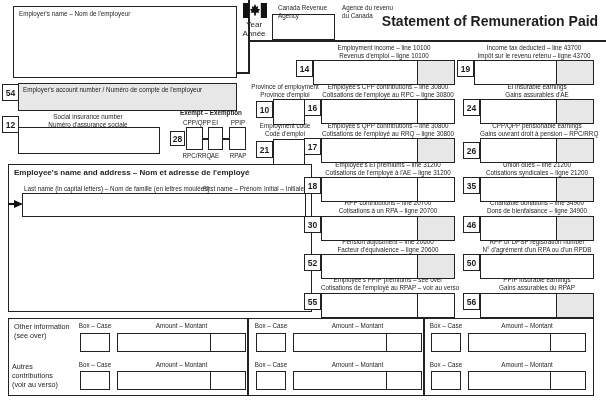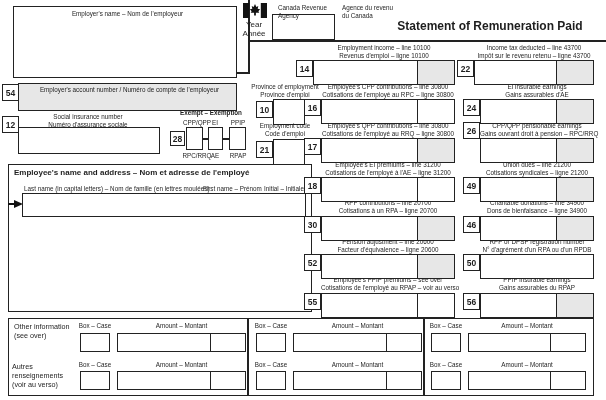--- a/index.html
+++ b/index.html
@@ -3,21 +3,21 @@
 <meta charset="utf-8">
 <style>
   html,body{margin:0;padding:0;background:#fff;}
   .form{position:relative;width:606px;height:400px;background:#ffffff;overflow:hidden;
         font-family:"Liberation Sans", sans-serif;color:#1e1e1e;}
   .abs{position:absolute;box-sizing:border-box;}
   .t{font-size:6.3px;line-height:7.6px;color:#1e1e1e;}
   .t2{font-size:7.2px;line-height:9px;color:#1e1e1e;}
   .c{text-align:center;white-space:nowrap;}
   .b{font-weight:bold;}
-  .box{border:1.5px solid #222;background:#fff;text-align:center;}
+  .box{border:1.5px solid #222;background:#fff;}
   .thick{border-width:1.8px;}
   .num{width:17px;height:17px;display:flex;align-items:center;justify-content:center;
        font-size:8.5px;font-weight:bold;z-index:2;}
   .amt{height:25px;z-index:1;}
   .sm{height:19px;z-index:1;}
   .cents{position:absolute;top:0;bottom:0;right:0;width:36px;border-left:1.5px solid #222;}
   .cents34{width:34px;}
   .g{background:#e7e7e7;}
   .vline,.hline{background:#222;}
   .arrowstem{height:2px;background:#111;}
@@ -45,21 +45,21 @@
 
   <div class="abs t" style="left:278px;top:4px">
     <div>Canada Revenue</div>
       <div>Agency</div>
   </div>
   <div class="abs t" style="left:342px;top:4px">
     <div>Agence du revenu</div>
       <div>du Canada</div>
   </div>
 
-  <div class="abs c b" style="left:380px;top:19px;width:220px;font-size:12px">Statement of Remuneration Paid</div>
+  <div class="abs c b" style="left:380px;top:13px;width:220px;font-size:14px">Statement of Remuneration Paid</div>
 
   <div class="abs box thick" style="left:13px;top:6px;width:224px;height:72px">
     <div class="t" style="margin:3px 0 0 5px">Employer's name – Nom de l'employeur</div>
   </div>
 
   <div class="abs box num" style="left:2px;top:84px">54</div>
   <div class="abs box g" style="left:18px;top:83px;width:219px;height:28px">
     <div class="t" style="margin:2px 0 0 4px">Employer's account number / Numéro de compte de l'employeur</div>
   </div>
 
@@ -167,48 +167,48 @@
   </div>
   <div class="abs box num" style="left:304px;top:293px">55</div>
   <div class="abs box amt" style="left:321px;top:293px;width:134px">
     <div class="cents"></div>
   </div>
 
   <div class="abs t c" style="left:474px;top:44px;width:120px">
     <div>Income tax deducted – line 43700</div>
       <div>Impôt sur le revenu retenu – ligne 43700</div>
   </div>
-  <div class="abs box num" style="left:457px;top:60px">22</div>
+  <div class="abs box num" style="left:457px;top:60px">19</div>
   <div class="abs box amt" style="left:474px;top:60px;width:120px">
     <div class="cents g"></div>
   </div>
 
   <div class="abs t c" style="left:480px;top:83px;width:114px">
     <div>EI insurable earnings</div>
       <div>Gains assurables d'AE</div>
   </div>
   <div class="abs box num" style="left:463px;top:99px">24</div>
   <div class="abs box amt" style="left:480px;top:99px;width:114px">
     <div class="cents g"></div>
   </div>
 
   <div class="abs t c" style="left:480px;top:122px;width:114px">
     <div>CPP/QPP pensionable earnings</div>
       <div>Gains ouvrant droit à pension – RPC/RRQ</div>
   </div>
-  <div class="abs box num" style="left:463px;top:122px">26</div>
+  <div class="abs box num" style="left:463px;top:142px">26</div>
   <div class="abs box amt" style="left:480px;top:138px;width:114px">
     <div class="cents g"></div>
   </div>
 
   <div class="abs t c" style="left:480px;top:161px;width:114px">
     <div>Union dues – line 21200</div>
       <div>Cotisations syndicales – ligne 21200</div>
   </div>
-  <div class="abs box num" style="left:463px;top:177px">49</div>
+  <div class="abs box num" style="left:463px;top:177px">35</div>
   <div class="abs box amt" style="left:480px;top:177px;width:114px">
     <div class="cents g"></div>
   </div>
 
   <div class="abs t c" style="left:480px;top:199px;width:114px">
     <div>Charitable donations – line 34900</div>
       <div>Dons de bienfaisance – ligne 34900</div>
   </div>
   <div class="abs box num" style="left:463px;top:216px">46</div>
   <div class="abs box amt" style="left:480px;top:216px;width:114px">
@@ -234,21 +234,21 @@
   <div class="abs box thick" style="left:8px;top:318px;width:586px;height:78px"></div>
   <div class="abs vline" style="left:247px;top:319px;width:1.5px;height:76px"></div>
   <div class="abs vline" style="left:423px;top:319px;width:1.5px;height:76px"></div>
 
   <div class="abs t2" style="left:14px;top:322px">
     <div>Other information</div>
       <div>(see over)</div>
   </div>
   <div class="abs t2" style="left:12px;top:362px">
     <div>Autres</div>
-      <div>renseignements</div>
+      <div>contributions</div>
       <div>(voir au verso)</div>
   </div>
 
   <div class="abs t c" style="left:78px;top:322px;width:34px">Box – Case</div>
   <div class="abs box sm" style="left:80px;top:333px;width:30px"></div>
   <div class="abs t c" style="left:117px;top:322px;width:129px">Amount – Montant</div>
   <div class="abs box sm" style="left:117px;top:333px;width:129px">
     <div class="cents cents34"></div>
   </div>
   <div class="abs t c" style="left:254px;top:322px;width:34px">Box – Case</div>

